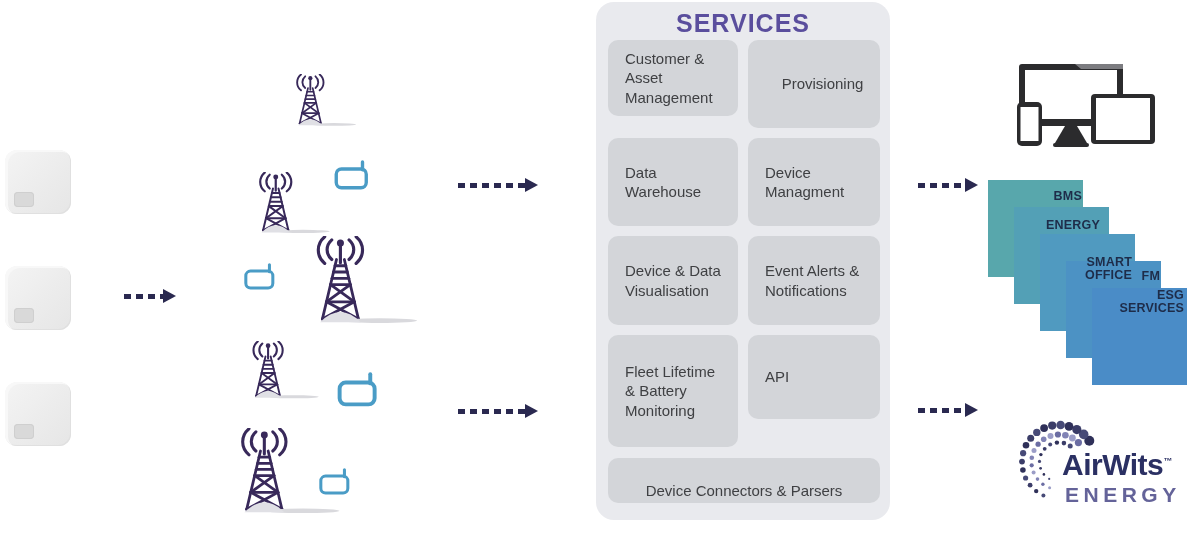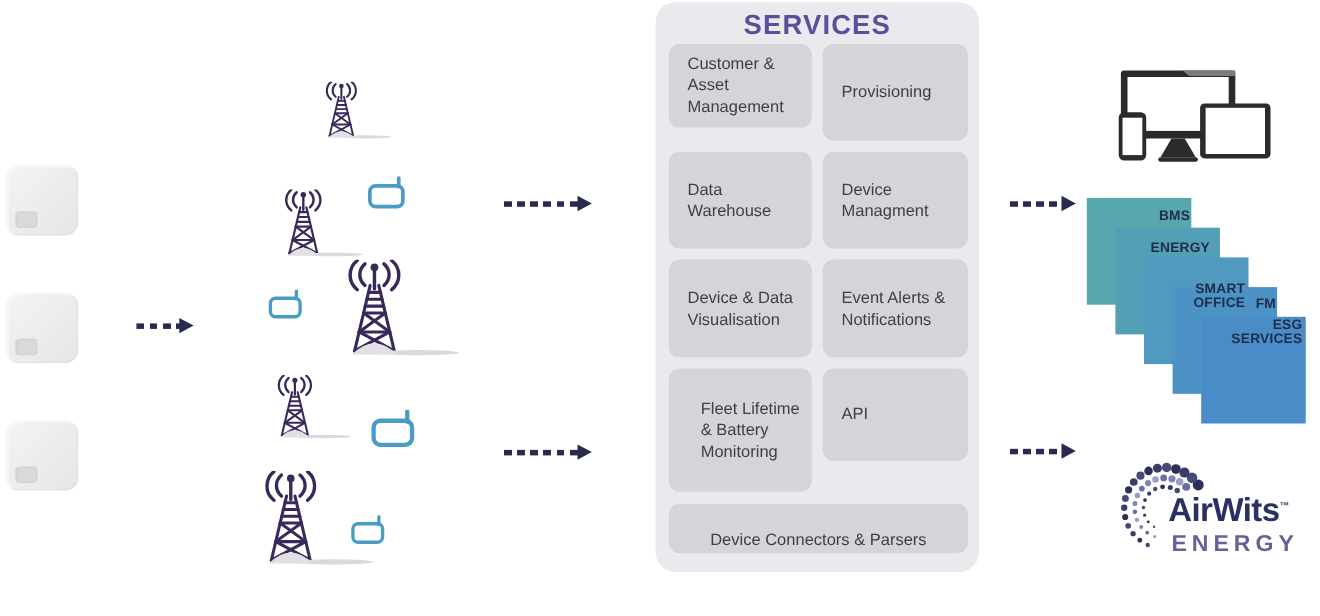--- a/index.html
+++ b/index.html
@@ -25,26 +25,26 @@
   .panel { position:absolute; left:596px; top:2px; width:294px; height:518px;
            background:#e9eaee; border-radius:18px; }
   .panel h1 { margin-top:7px; text-align:center; font-size:25px; font-weight:700;
            letter-spacing:1px; color:#5a4e9d; }
   .sbox { position:absolute; background:#d3d5d9; border-radius:10px; display:flex;
            align-items:center; color:#3f4043; font-size:15px; line-height:1.28; }
   .sbox .t { padding-left:17px; }
   .colL .t { max-width:116px; }
   .colR .t { max-width:126px; }
   .sb1 { left:12px; top:38px;  width:130px; height:76px; }
-  .sb2 { left:152px; top:38px; width:132px; height:88px; }
+  .sb2 { left:152px; top:38px; width:132px; height:88px;justify-content:center; }
   .sb3 { left:12px; top:136px; width:130px; height:88px; }
   .sb4 { left:152px; top:136px; width:132px; height:88px; }
   .sb5 { left:12px; top:234px; width:130px; height:89px; }
   .sb6 { left:152px; top:234px; width:132px; height:89px; }
-  .sb7 { left:12px; top:333px; width:130px; height:112px;padding-left:12px; }
+  .sb7 { left:12px; top:333px; width:130px; height:112px; }
   .sb8 { left:152px; top:333px; width:132px; height:84px; }
   .sfooter { left:12px; top:456px; width:272px; height:45px; justify-content:center; }
   .sfooter .t { padding:0; max-width:none;margin-top:20px; }
 
   
   .cards { position:absolute; left:988px; top:180px; width:200px; height:206px; }
   .card { position:absolute; width:95px; height:97px; }
   .clabel { position:absolute; color:#1e2c49; font-size:12.5px; font-weight:600;
             line-height:12.5px; text-align:right; letter-spacing:0.2px; }
 

